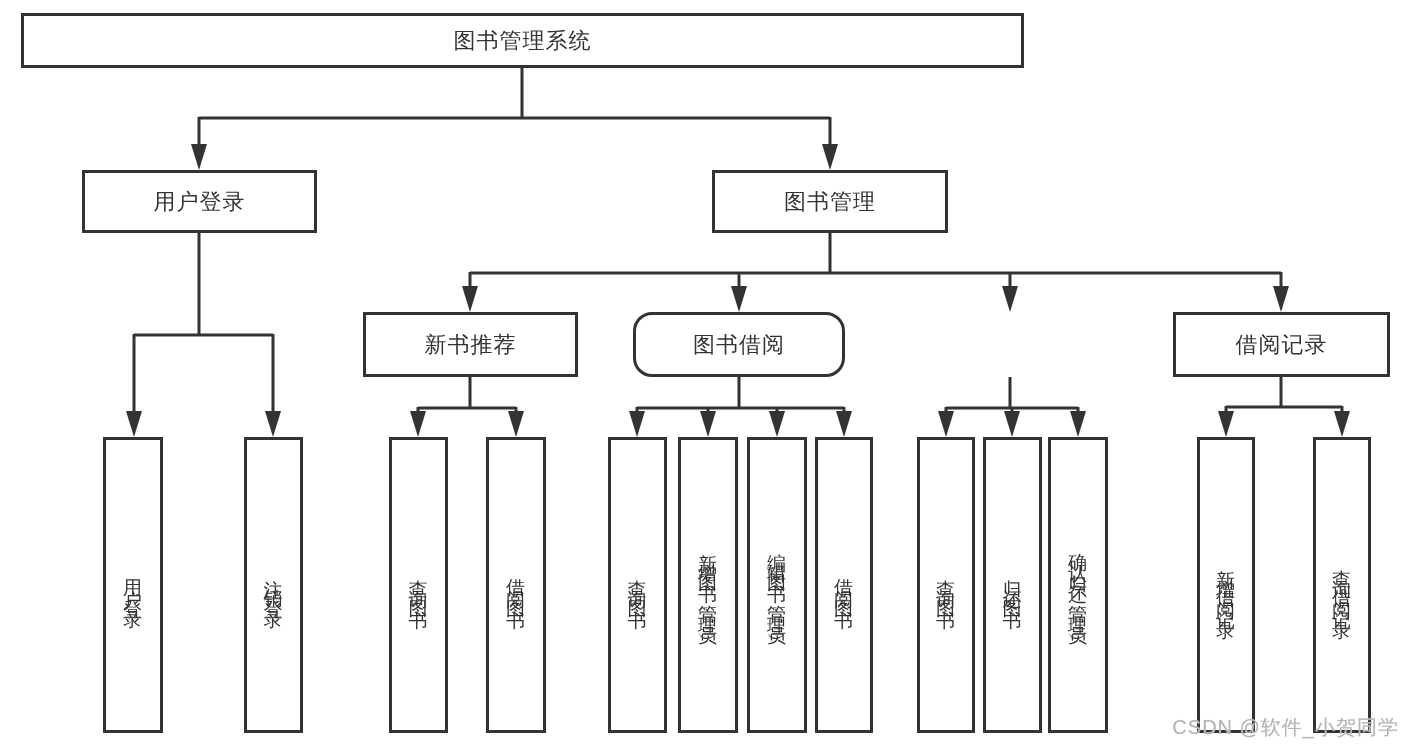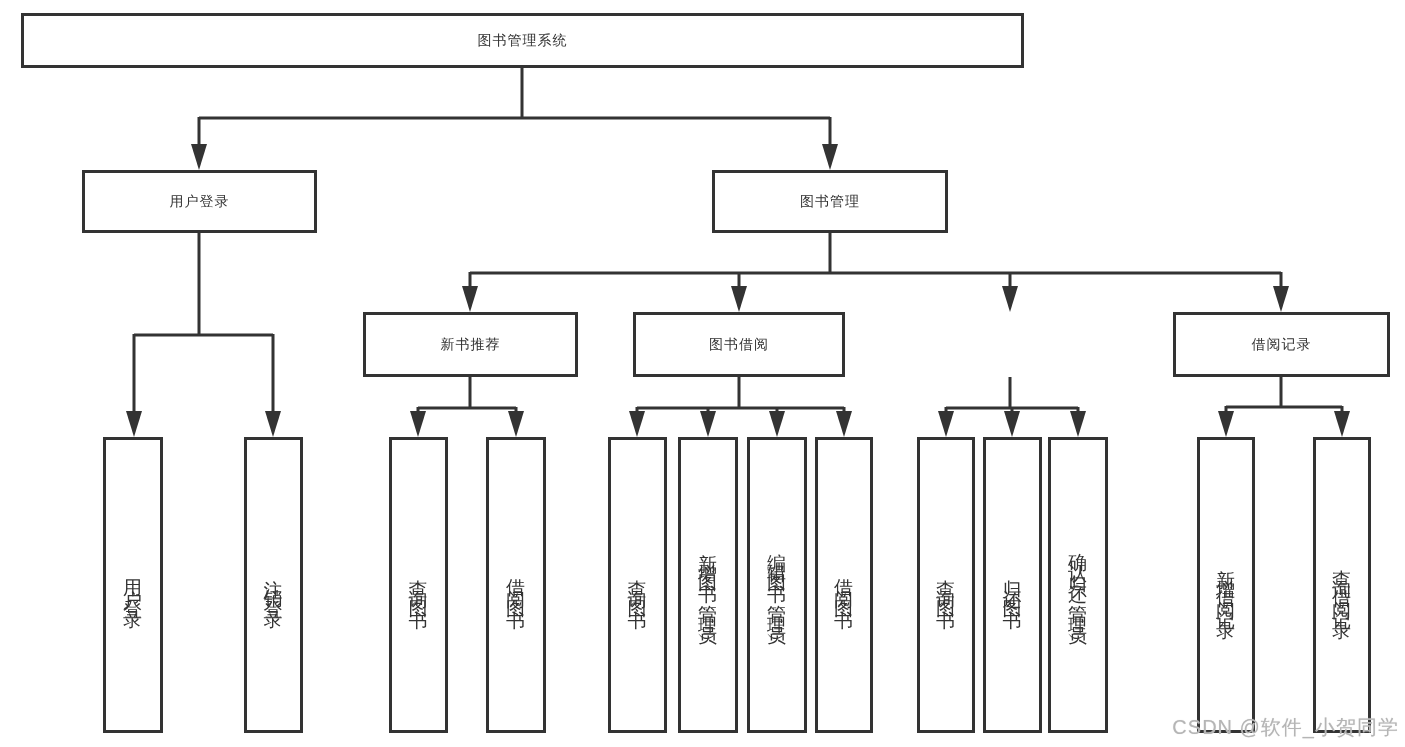--- a/index.html
+++ b/index.html
@@ -24,21 +24,21 @@
   }
   .box {
     position: absolute;
     box-sizing: border-box;
     background: #ffffff;
     border: 3px solid #333333;
     display: flex;
     align-items: center;
     justify-content: center;
     color: #333333;
-    font-size: 14px;
+    font-size: 22px;
     letter-spacing: 1px;
     white-space: nowrap;
   }
   .vbox {
     position: absolute;
     box-sizing: border-box;
     background: #ffffff;
     border: 3px solid #333333;
     display: flex;
     align-items: center;
@@ -51,21 +51,21 @@
     text-orientation: mixed;
     letter-spacing: 0.55em;
     line-height: 1;
     white-space: nowrap;
   }
   
   #n-root   { left: 21px;  top: 13px;  width: 1003px; height: 55px; }
   #n-login  { left: 82px;  top: 170px; width: 235px;  height: 63px; }
   #n-mgmt   { left: 712px; top: 170px; width: 236px;  height: 63px; }
   #n-newrec { left: 363px; top: 312px; width: 215px;  height: 65px; }
-  #n-borrow { left: 633px; top: 312px; width: 212px;  height: 65px; }
+  #n-borrow { left: 633px; top: 312px; width: 212px;  height: 65px; border-radius: 19px; }
   #n-curr   { left: 903px; top: 312px; width: 214px;  height: 65px; }
   #n-record { left: 1173px;top: 312px; width: 217px;  height: 65px; }
 
   #l-ulogin  { left: 103px;  top: 437px; width: 60px; height: 296px; }
   #l-logout  { left: 244px;  top: 437px; width: 59px; height: 296px; }
   #l-qbook1  { left: 389px;  top: 437px; width: 59px; height: 296px; }
   #l-bbook1  { left: 486px;  top: 437px; width: 60px; height: 296px; }
   #l-qbook2  { left: 608px;  top: 437px; width: 59px; height: 296px; }
   #l-addbook { left: 678px;  top: 437px; width: 60px; height: 296px; }
   #l-editbook{ left: 747px;  top: 437px; width: 60px; height: 296px; }

